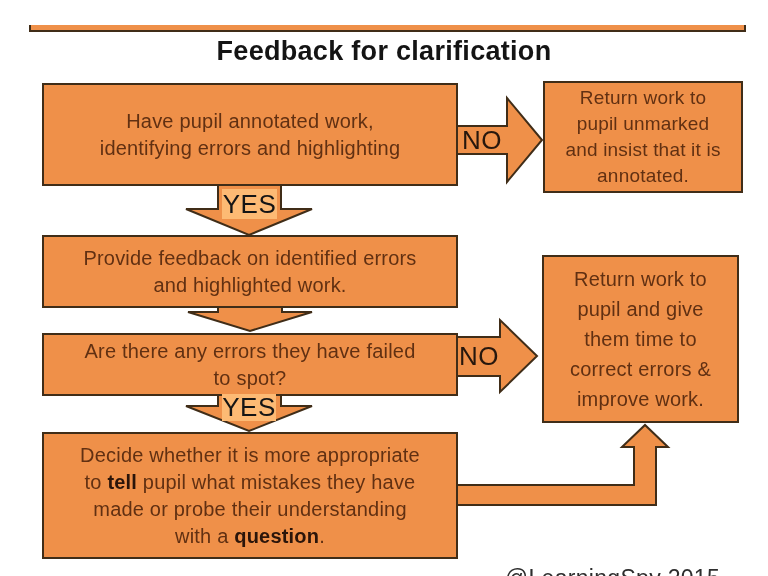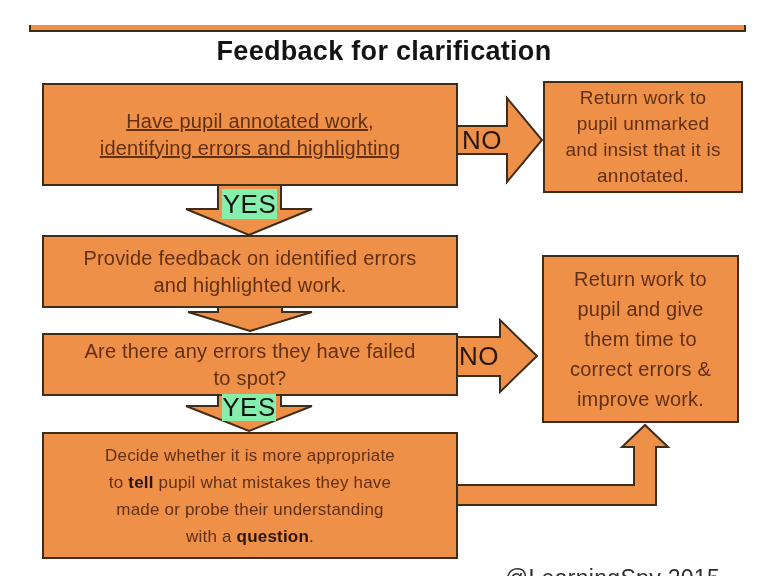--- a/index.html
+++ b/index.html
@@ -23,32 +23,32 @@
     fill:var(--box-fill);stroke:var(--box-border);stroke-width:2;stroke-linejoin:miter;
   }
   .box{
     position:absolute;box-sizing:border-box;z-index:3;
     background:var(--box-fill);border:2px solid var(--box-border);
     color:var(--box-text);
     display:flex;flex-direction:column;justify-content:center;align-items:center;
     text-align:center;letter-spacing:0.2px;
   }
   .box .line{width:100%;}
-  .box-q1{left:42px;top:58px;width:416px;height:103px;font-size:20px;line-height:27px;text-decoration:underline;}
+  .box-q1{left:42px;top:58px;width:416px;height:103px;font-size:20px;line-height:27px;}
   .box-r1{left:543px;top:56px;width:200px;height:112px;font-size:19px;line-height:26px;}
   .box-p2{left:42px;top:210px;width:416px;height:73px;font-size:20px;line-height:27px;}
   .box-q3{left:42px;top:308px;width:416px;height:63px;font-size:20px;line-height:27px;}
   .box-r2{left:542px;top:230px;width:197px;height:168px;font-size:20px;line-height:30px;}
-  .box-d4{left:42px;top:407px;width:416px;height:127px;font-size:17px;line-height:27px;}
+  .box-d4{left:42px;top:407px;width:416px;height:127px;font-size:20px;line-height:27px;}
   .box-d4 .bold{font-weight:bold;color:var(--bold-text);}
   .flow-label{
     position:absolute;z-index:4;display:flex;align-items:center;justify-content:center;
     font-size:26px;letter-spacing:0.5px;
   }
-  .flow-label.on-white{background:#86efac;color:var(--yes-text);}
+  .flow-label.on-white{background:#fdba74;color:var(--yes-text);}
   .flow-label.on-orange{background:transparent;color:var(--no-text);}
   .lbl-yes1{left:222px;top:164px;width:55px;height:30px;}
   .lbl-no1{left:458px;top:102px;width:48px;height:27px;}
   .lbl-yes2{left:222px;top:369px;width:54px;height:27px;}
   .lbl-no2{left:458px;top:317px;width:42px;height:28px;}
   .credit{
     position:absolute;top:540px;right:48px;z-index:3;
     font-size:23px;color:var(--credit-text);letter-spacing:0.3px;
   }
 </style>

